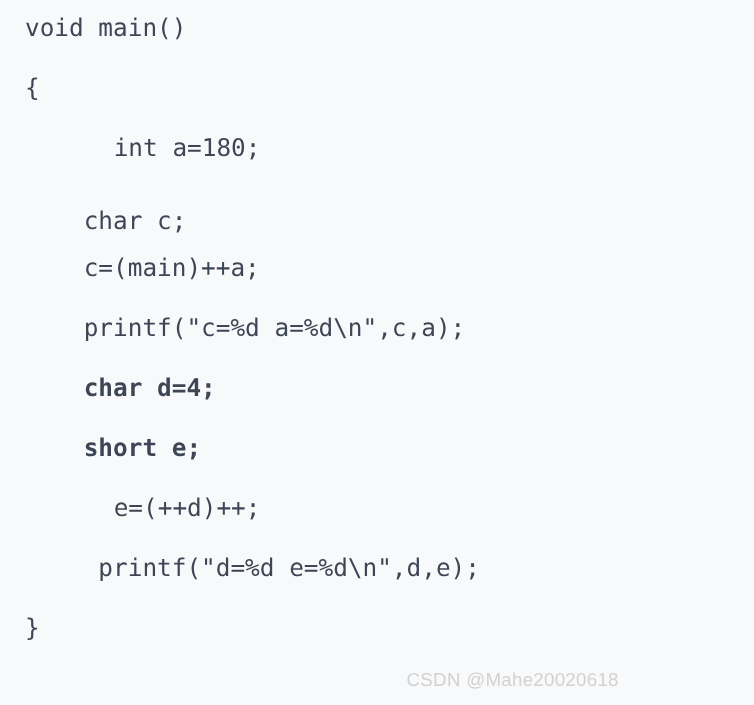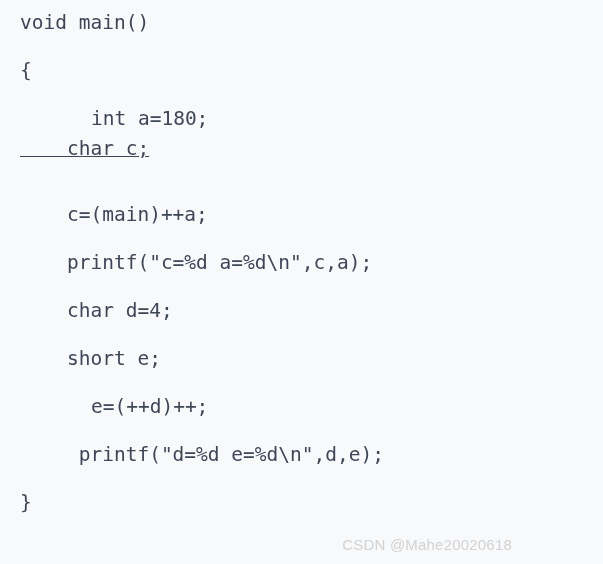--- a/index.html
+++ b/index.html
@@ -31,31 +31,31 @@
     font-size: 19.5px;
     color: #3e4656;
     white-space: pre;
     padding-left: 20px;
     box-sizing: border-box;
     letter-spacing: 0px;
   }
   .ln0  { top: -1px;  }
   .ln1  { top: 47px;  }
   .ln2  { top: 95px; padding-left: 44px;  }
-  .ln3  { top: 125px; text-decoration: underline; }
+  .ln3  { top: 153px; }
   .ln4  { top: 191px; }
   .ln5  { top: 239px; }
-  .ln6  { top: 287px; }
-  .ln7  { top: 335px; }
+  .ln6  { top: 287px; font-weight: bold; }
+  .ln7  { top: 335px; font-weight: bold; }
   .ln8  { top: 383px; padding-left: 44px; }
   .ln9  { top: 431px; }
   .ln10 { top: 479px; }
   #watermark {
     position: absolute;
-    right: 15px;
+    right: 32px;
     top: 536px;
     font-family: "Liberation Sans", sans-serif;
     font-size: 15px;
     color: #d2d2d2;
     white-space: pre;
     letter-spacing: 0.2px;
     user-select: none;
   }
 </style>
 </head>

